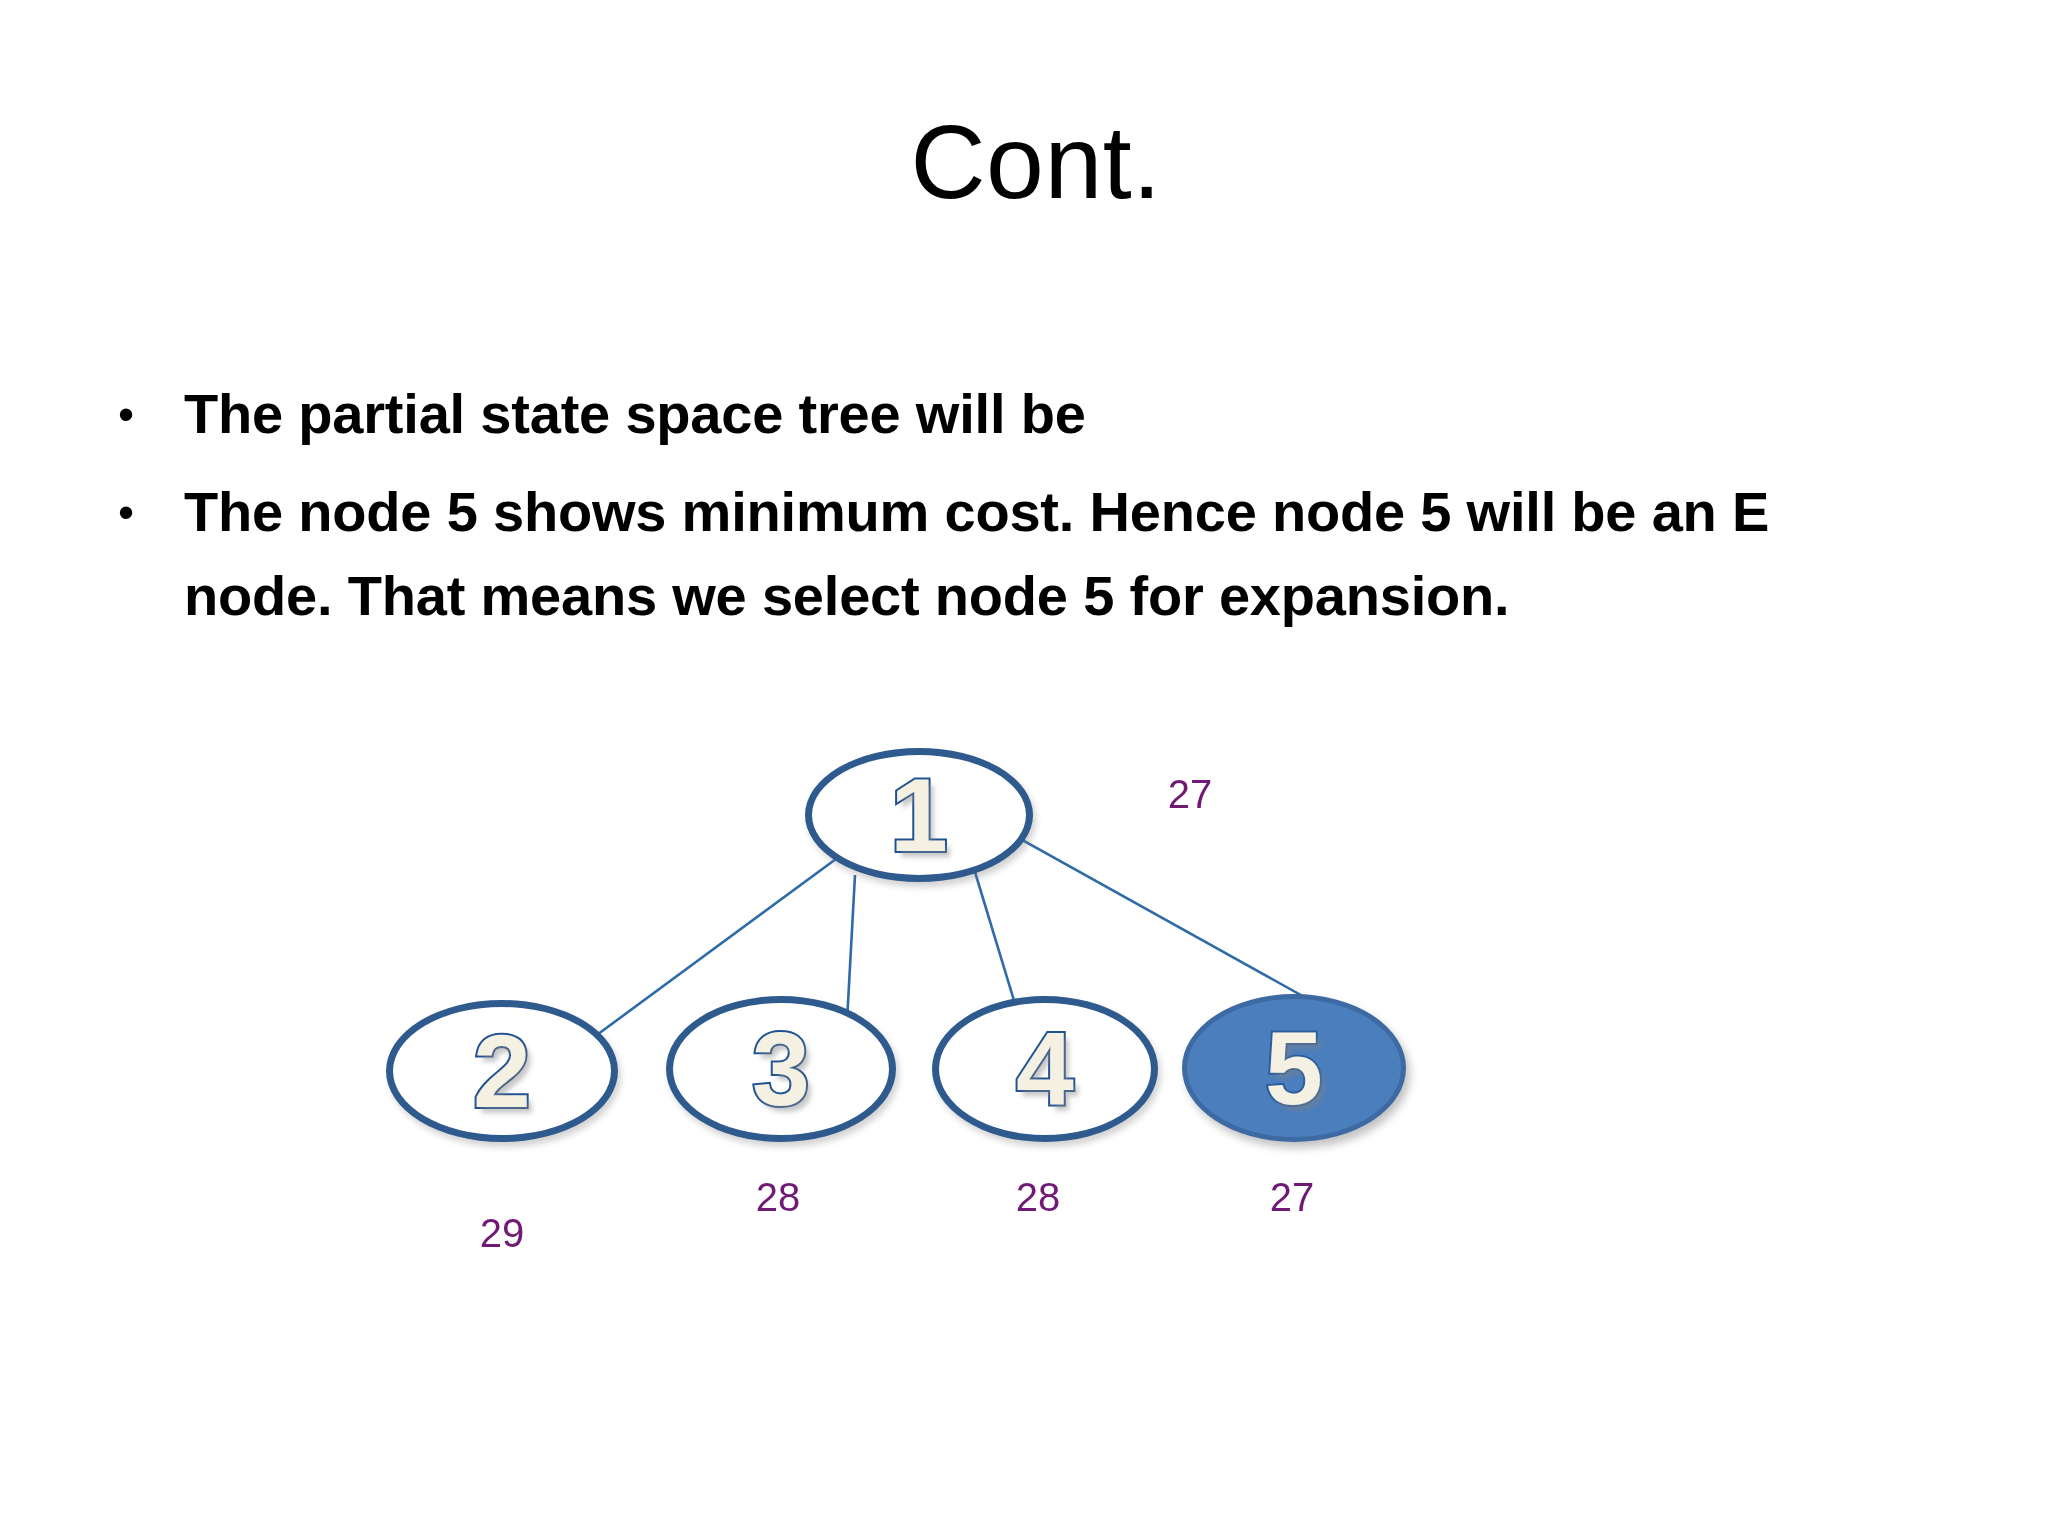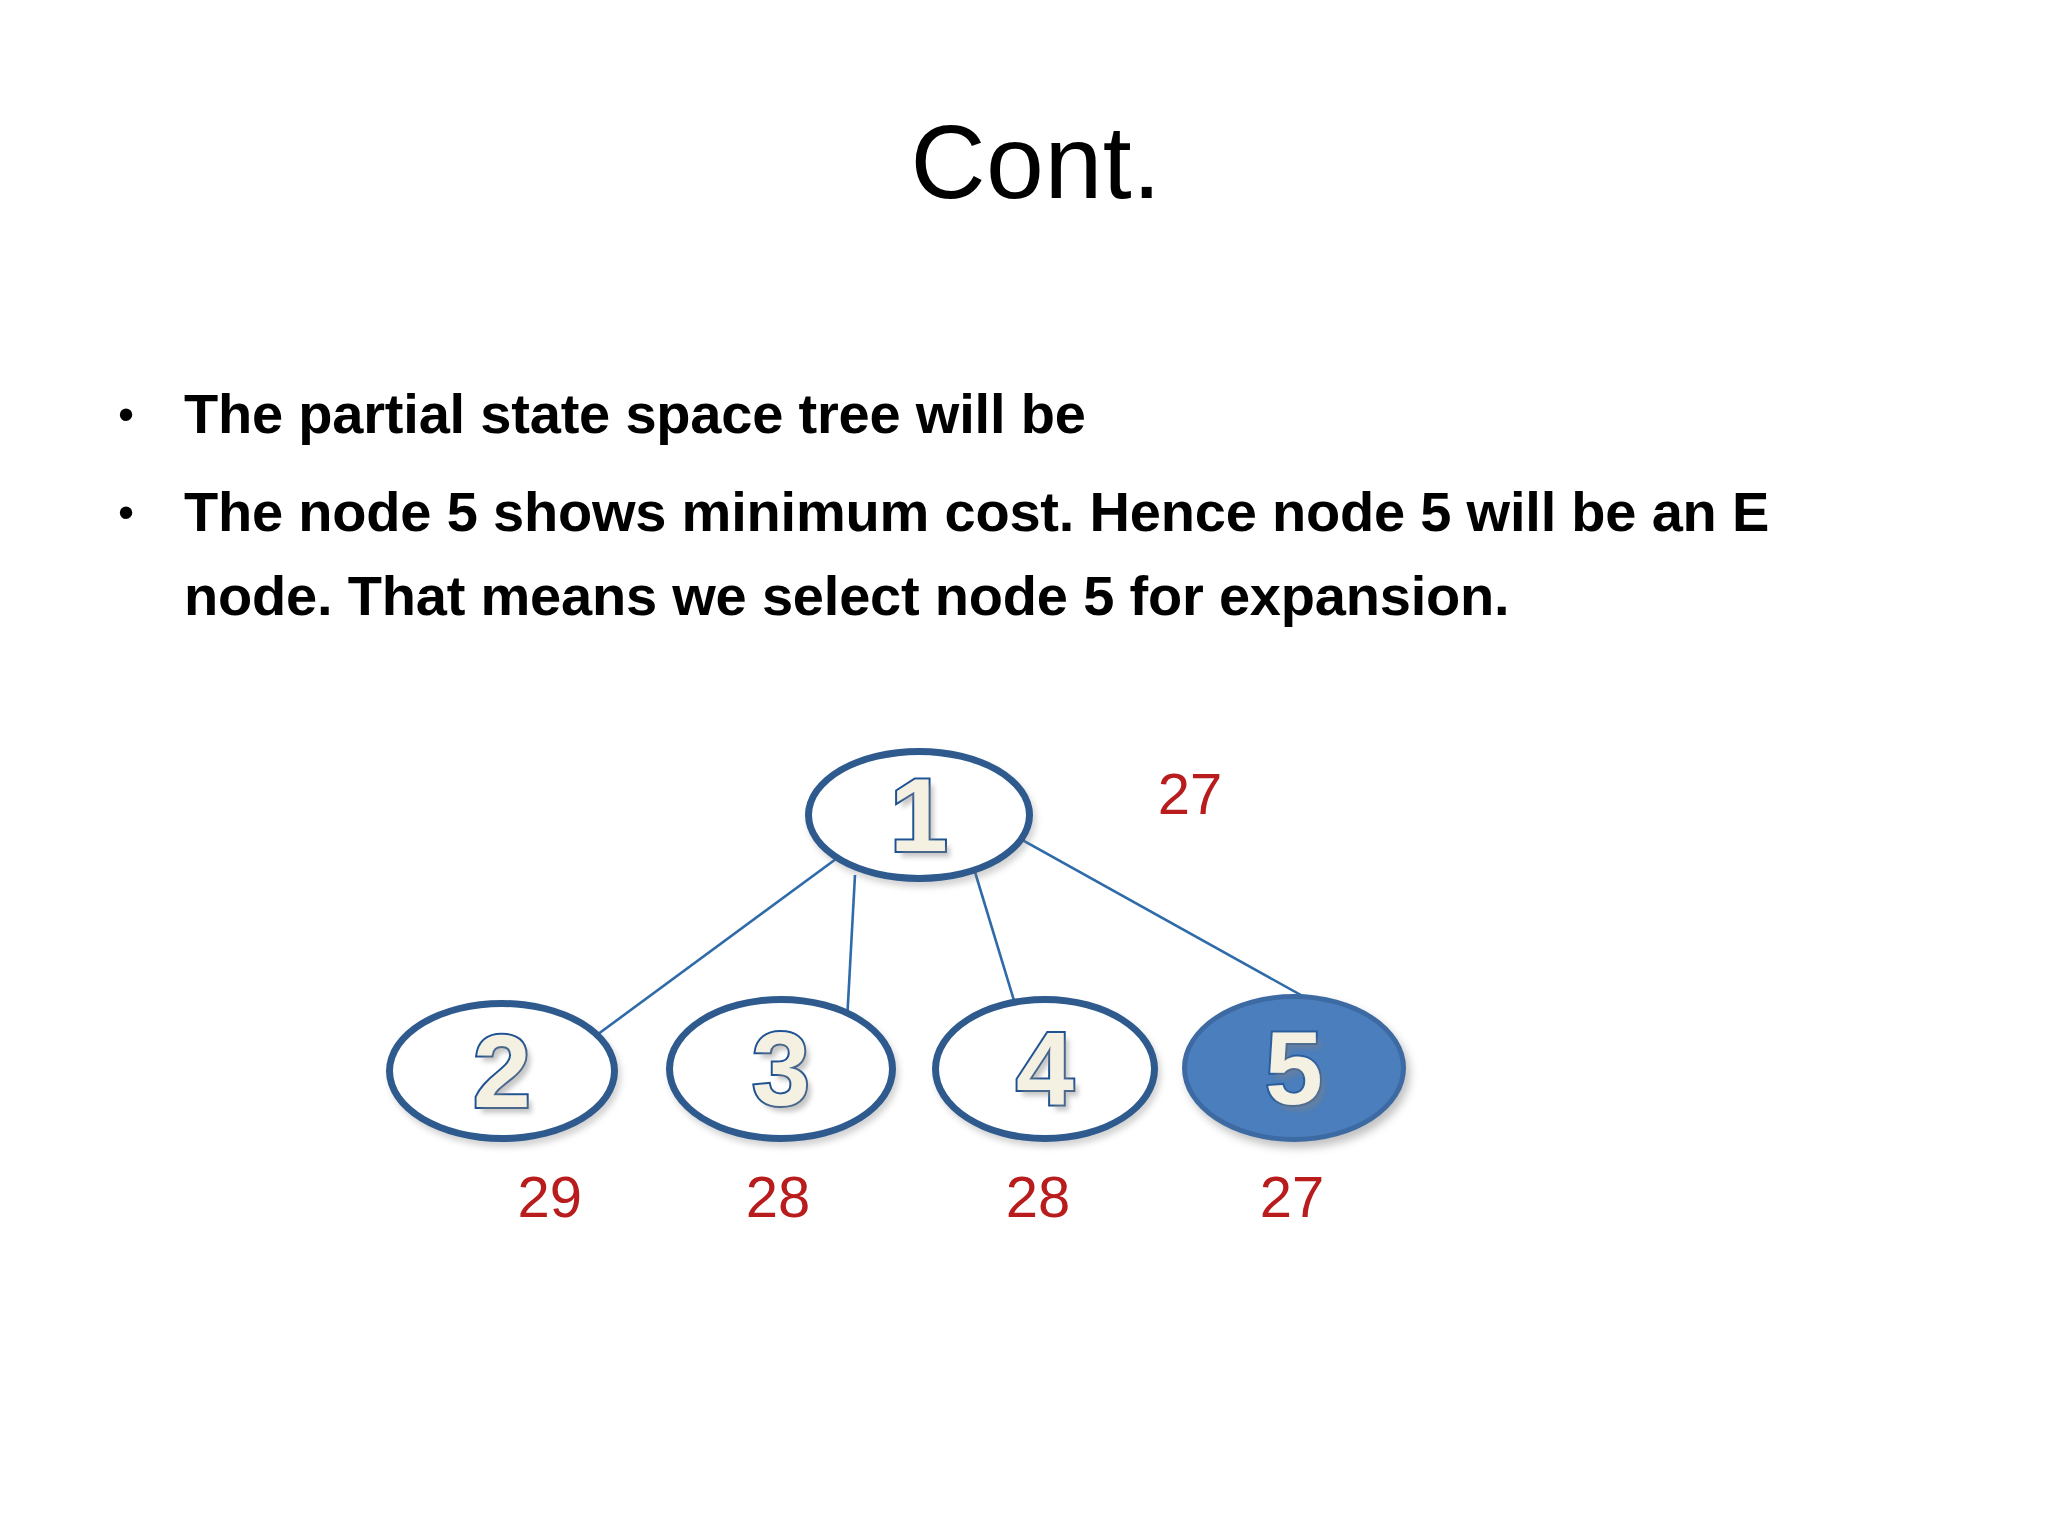--- a/index.html
+++ b/index.html
@@ -113,28 +113,28 @@
   #node-4 { left: 932px; top: 996px; width: 226px; height: 146px; }
   #node-5 { left: 1182px; top: 994px; width: 224px; height: 148px; }
   #node-2 .node-label,
   #node-3 .node-label,
   #node-4 .node-label,
   #node-5 .node-label { font-size: 104px; }
 
   .cost-label {
     position: absolute;
     font-family: "Liberation Sans", sans-serif;
-    font-size: 58px;
+    font-size: 40px;
     line-height: 58px;
-    color: #b91c1c;
+    color: #701a75;
     text-align: center;
     user-select: none;
   }
   #cost-root  { left: 1110px; top: 765px;  width: 160px; }
-  #cost-2     { left: 422px;  top: 1168px; width: 160px; text-align: right; }
+  #cost-2     { left: 422px;  top: 1204px; width: 160px; }
   #cost-3     { left: 698px;  top: 1168px; width: 160px; }
   #cost-4     { left: 958px;  top: 1168px; width: 160px; }
   #cost-5     { left: 1212px; top: 1168px; width: 160px; }
 </style>
 </head>
 <body>
 
 <div id="slide-title">Cont.</div>
 
 <div id="bullet-list">

